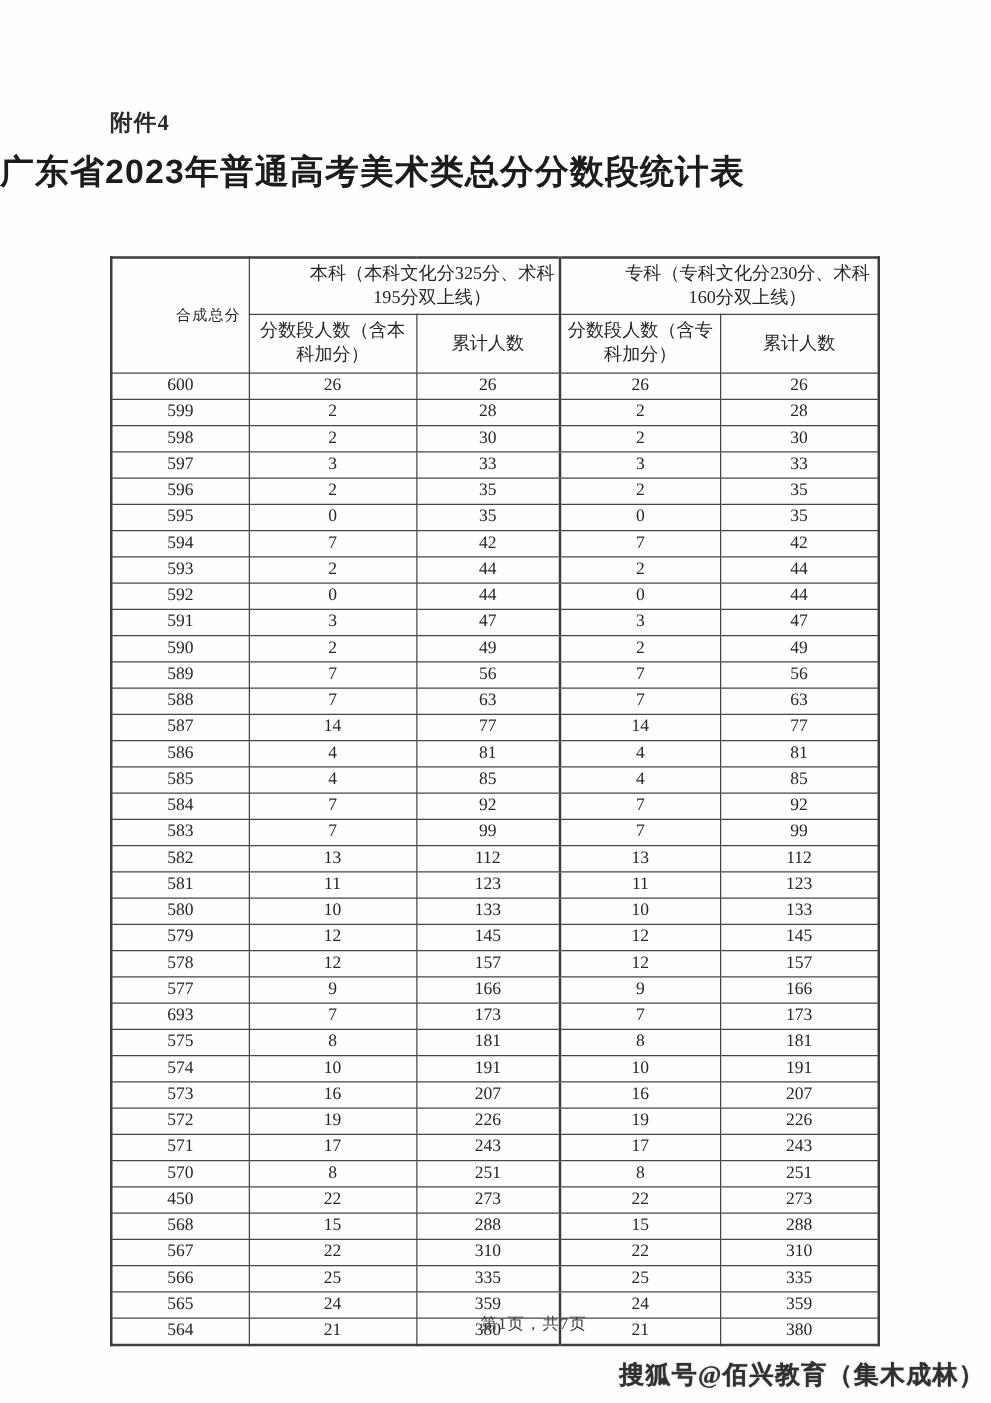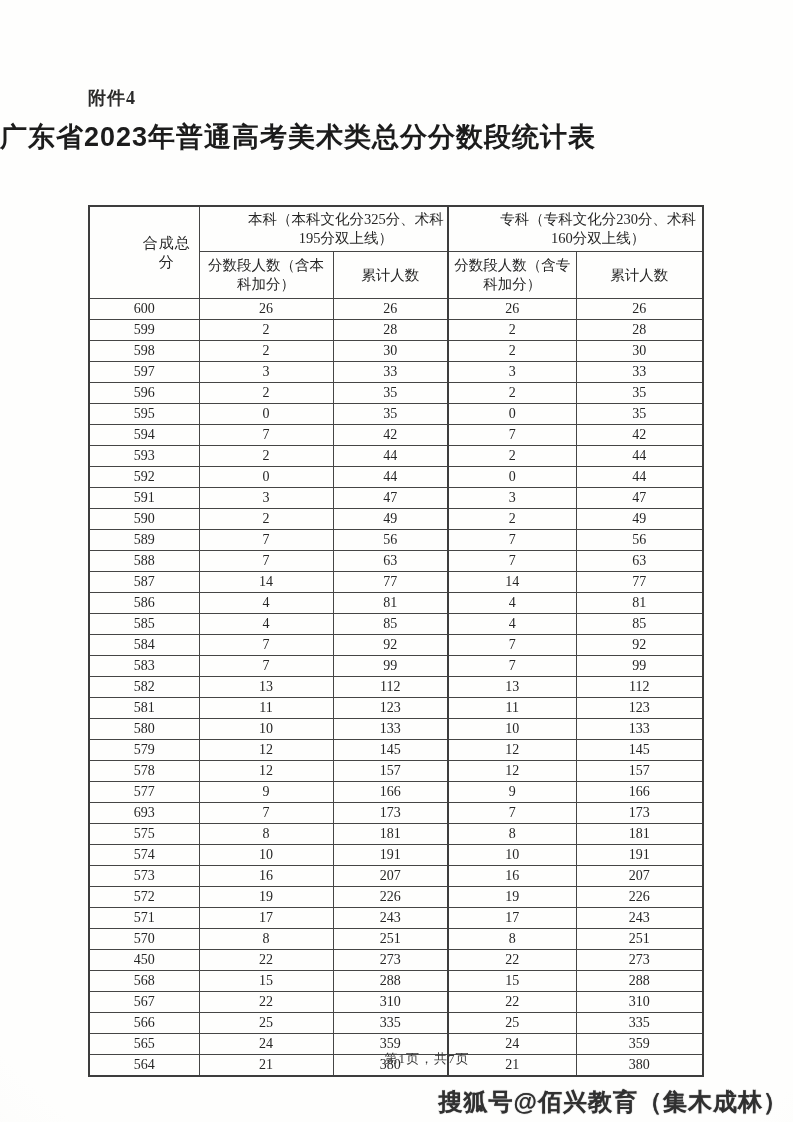--- a/index.html
+++ b/index.html
@@ -67,21 +67,21 @@
     padding: 2px 3px;
   }
   .score-table thead tr.group-row th {
     height: 40px;
     padding-left: 48px;
   }
   .score-table thead tr.sub-row th {
     height: 42px;
   }
   .score-table th.corner {
-    font-size: 15px;
+    font-size: 12px;
     letter-spacing: 1px;
   }
   .score-table tbody td {
     height: 20px;
     font-size: 14px;
     line-height: 18px;
   }
   .page-footer {
     position: absolute;
     left: 88px;
@@ -89,23 +89,23 @@
     width: 678px;
     text-align: center;
     font-size: 13px;
     color: #3a3a3a;
     letter-spacing: 1px;
   }
   .watermark {
     position: absolute;
     right: 5px;
     top: 1086px;
-    font-family: Liberation Sans, sans-serif;
+    font-family: Liberation Serif, serif;
     font-weight: 700;
-    font-size: 24px;
+    font-size: 20px;
     letter-spacing: 1px;
     color: #1f1f1f;
     text-shadow: 0 0 1px #555;
     opacity: 0.92;
   }
 </style>
 </head>
 <body>
 
 <div class="scan-page">

